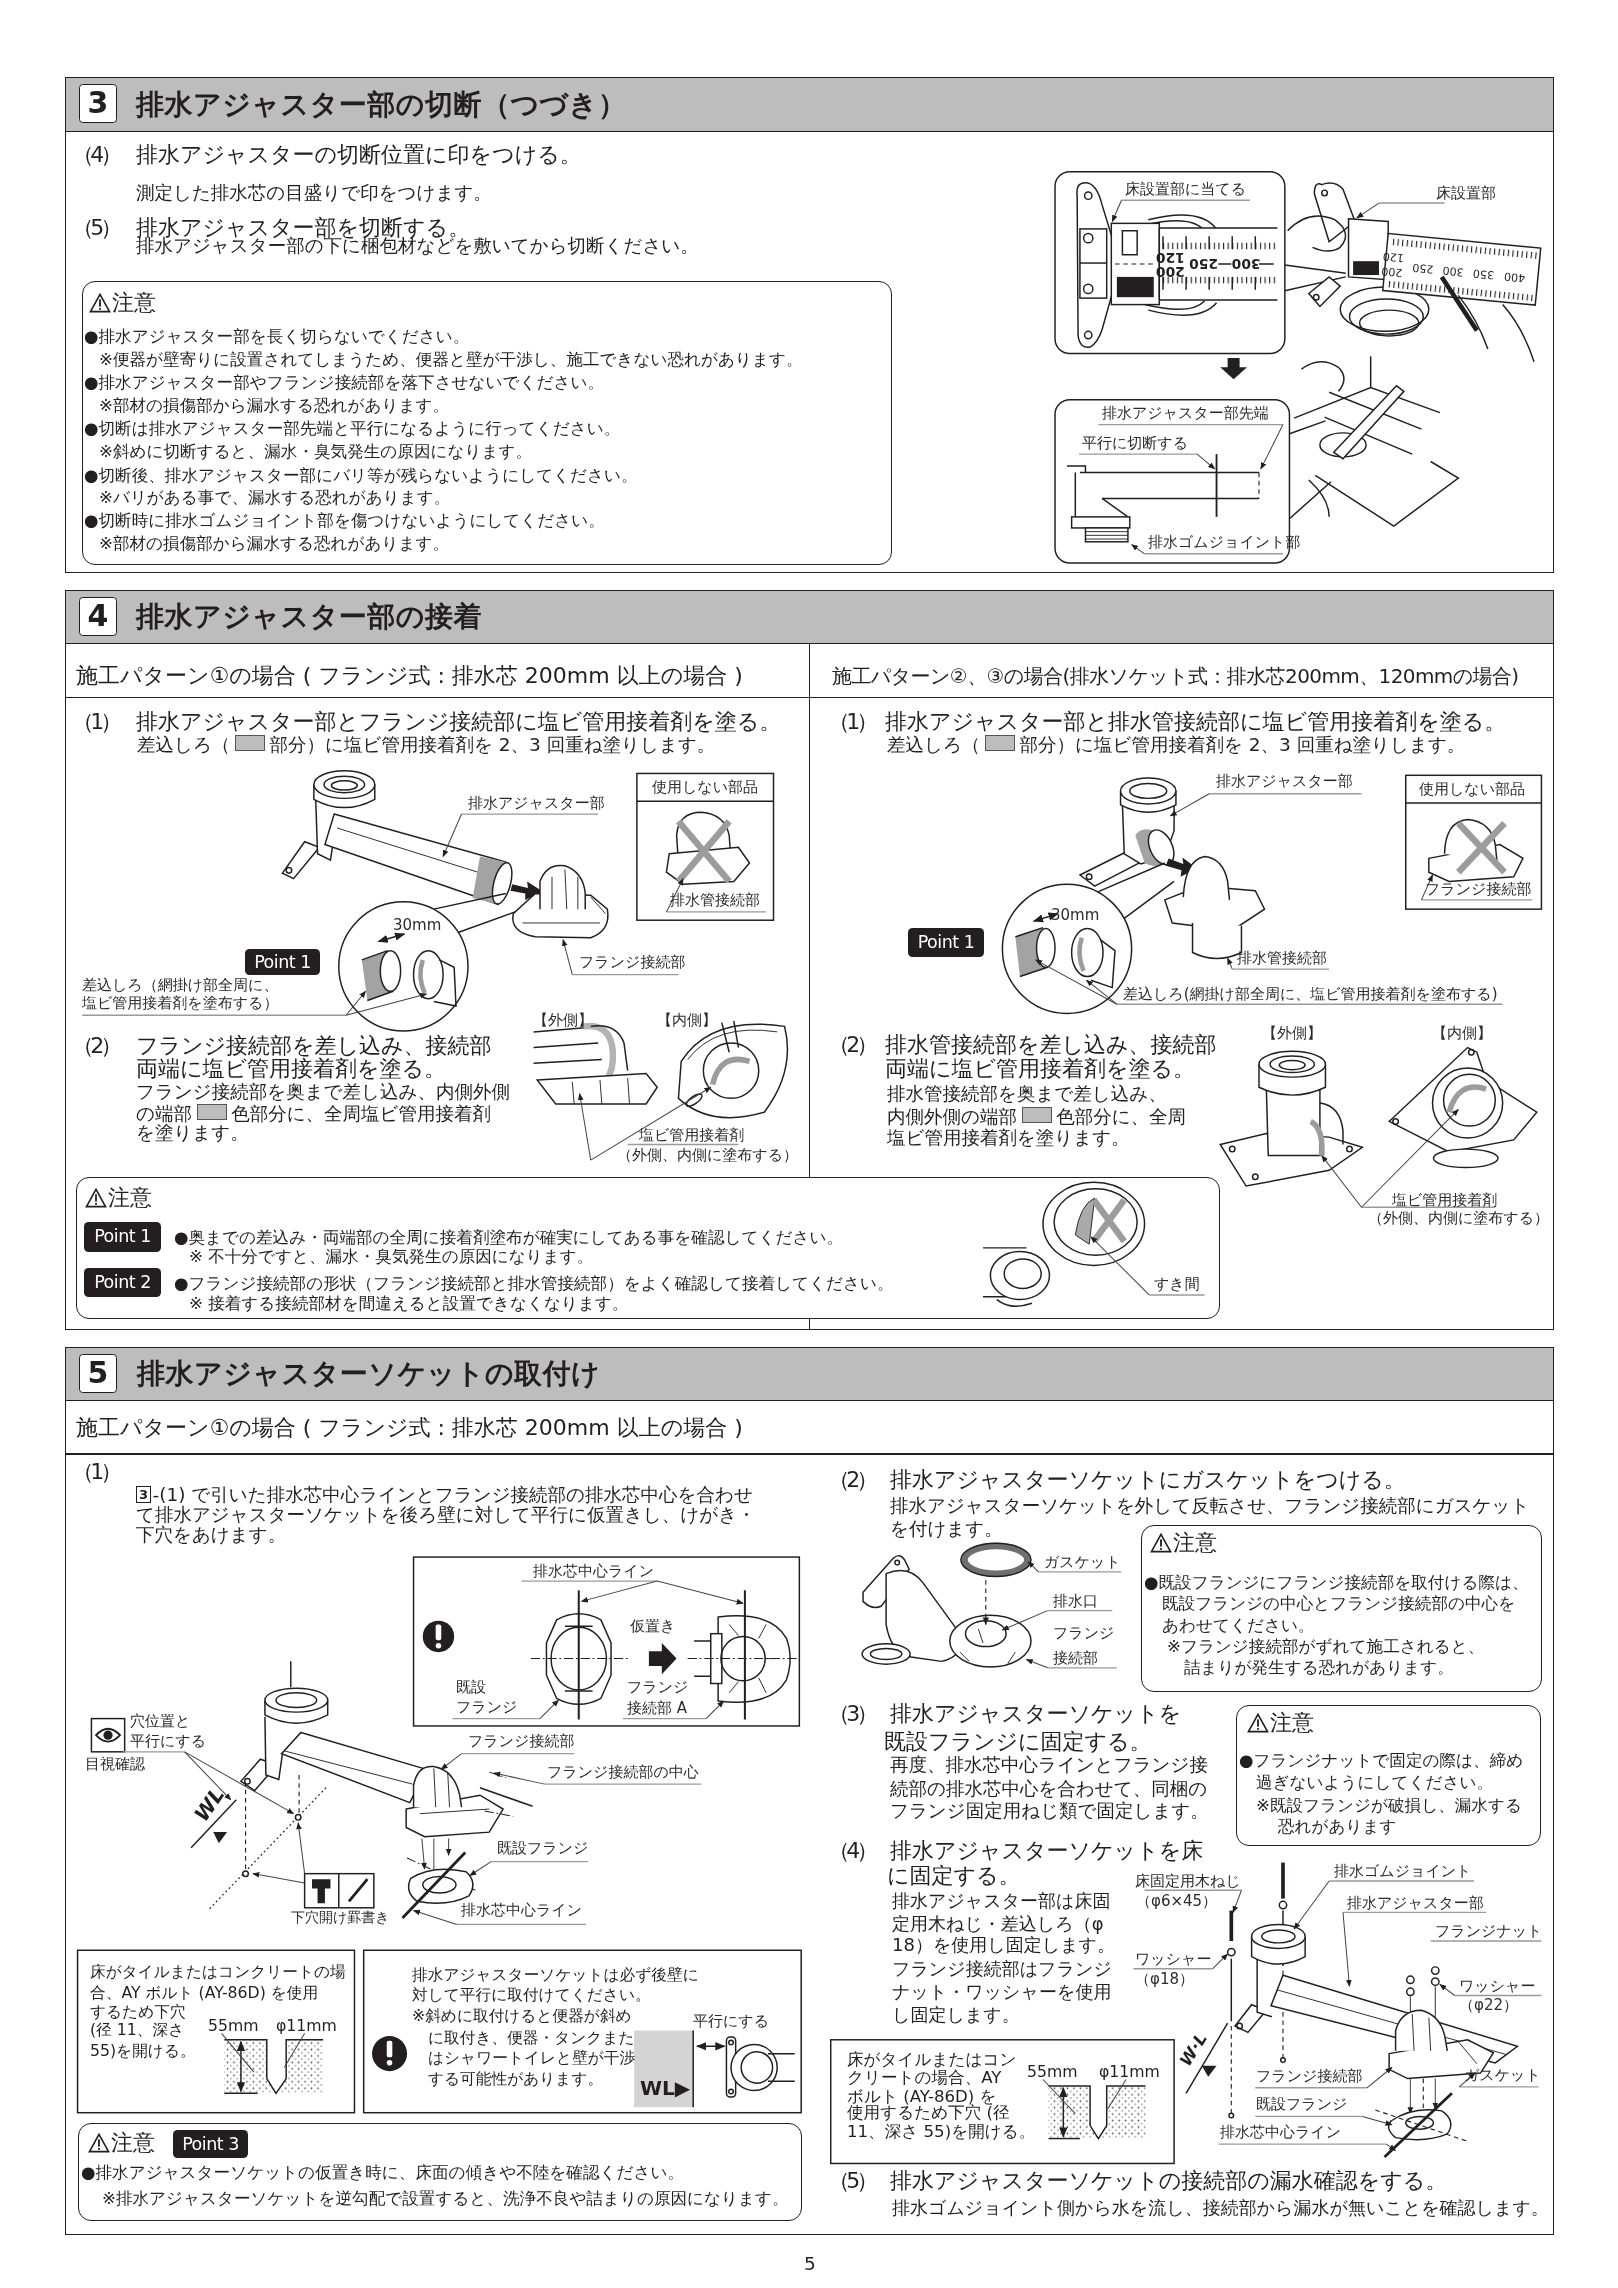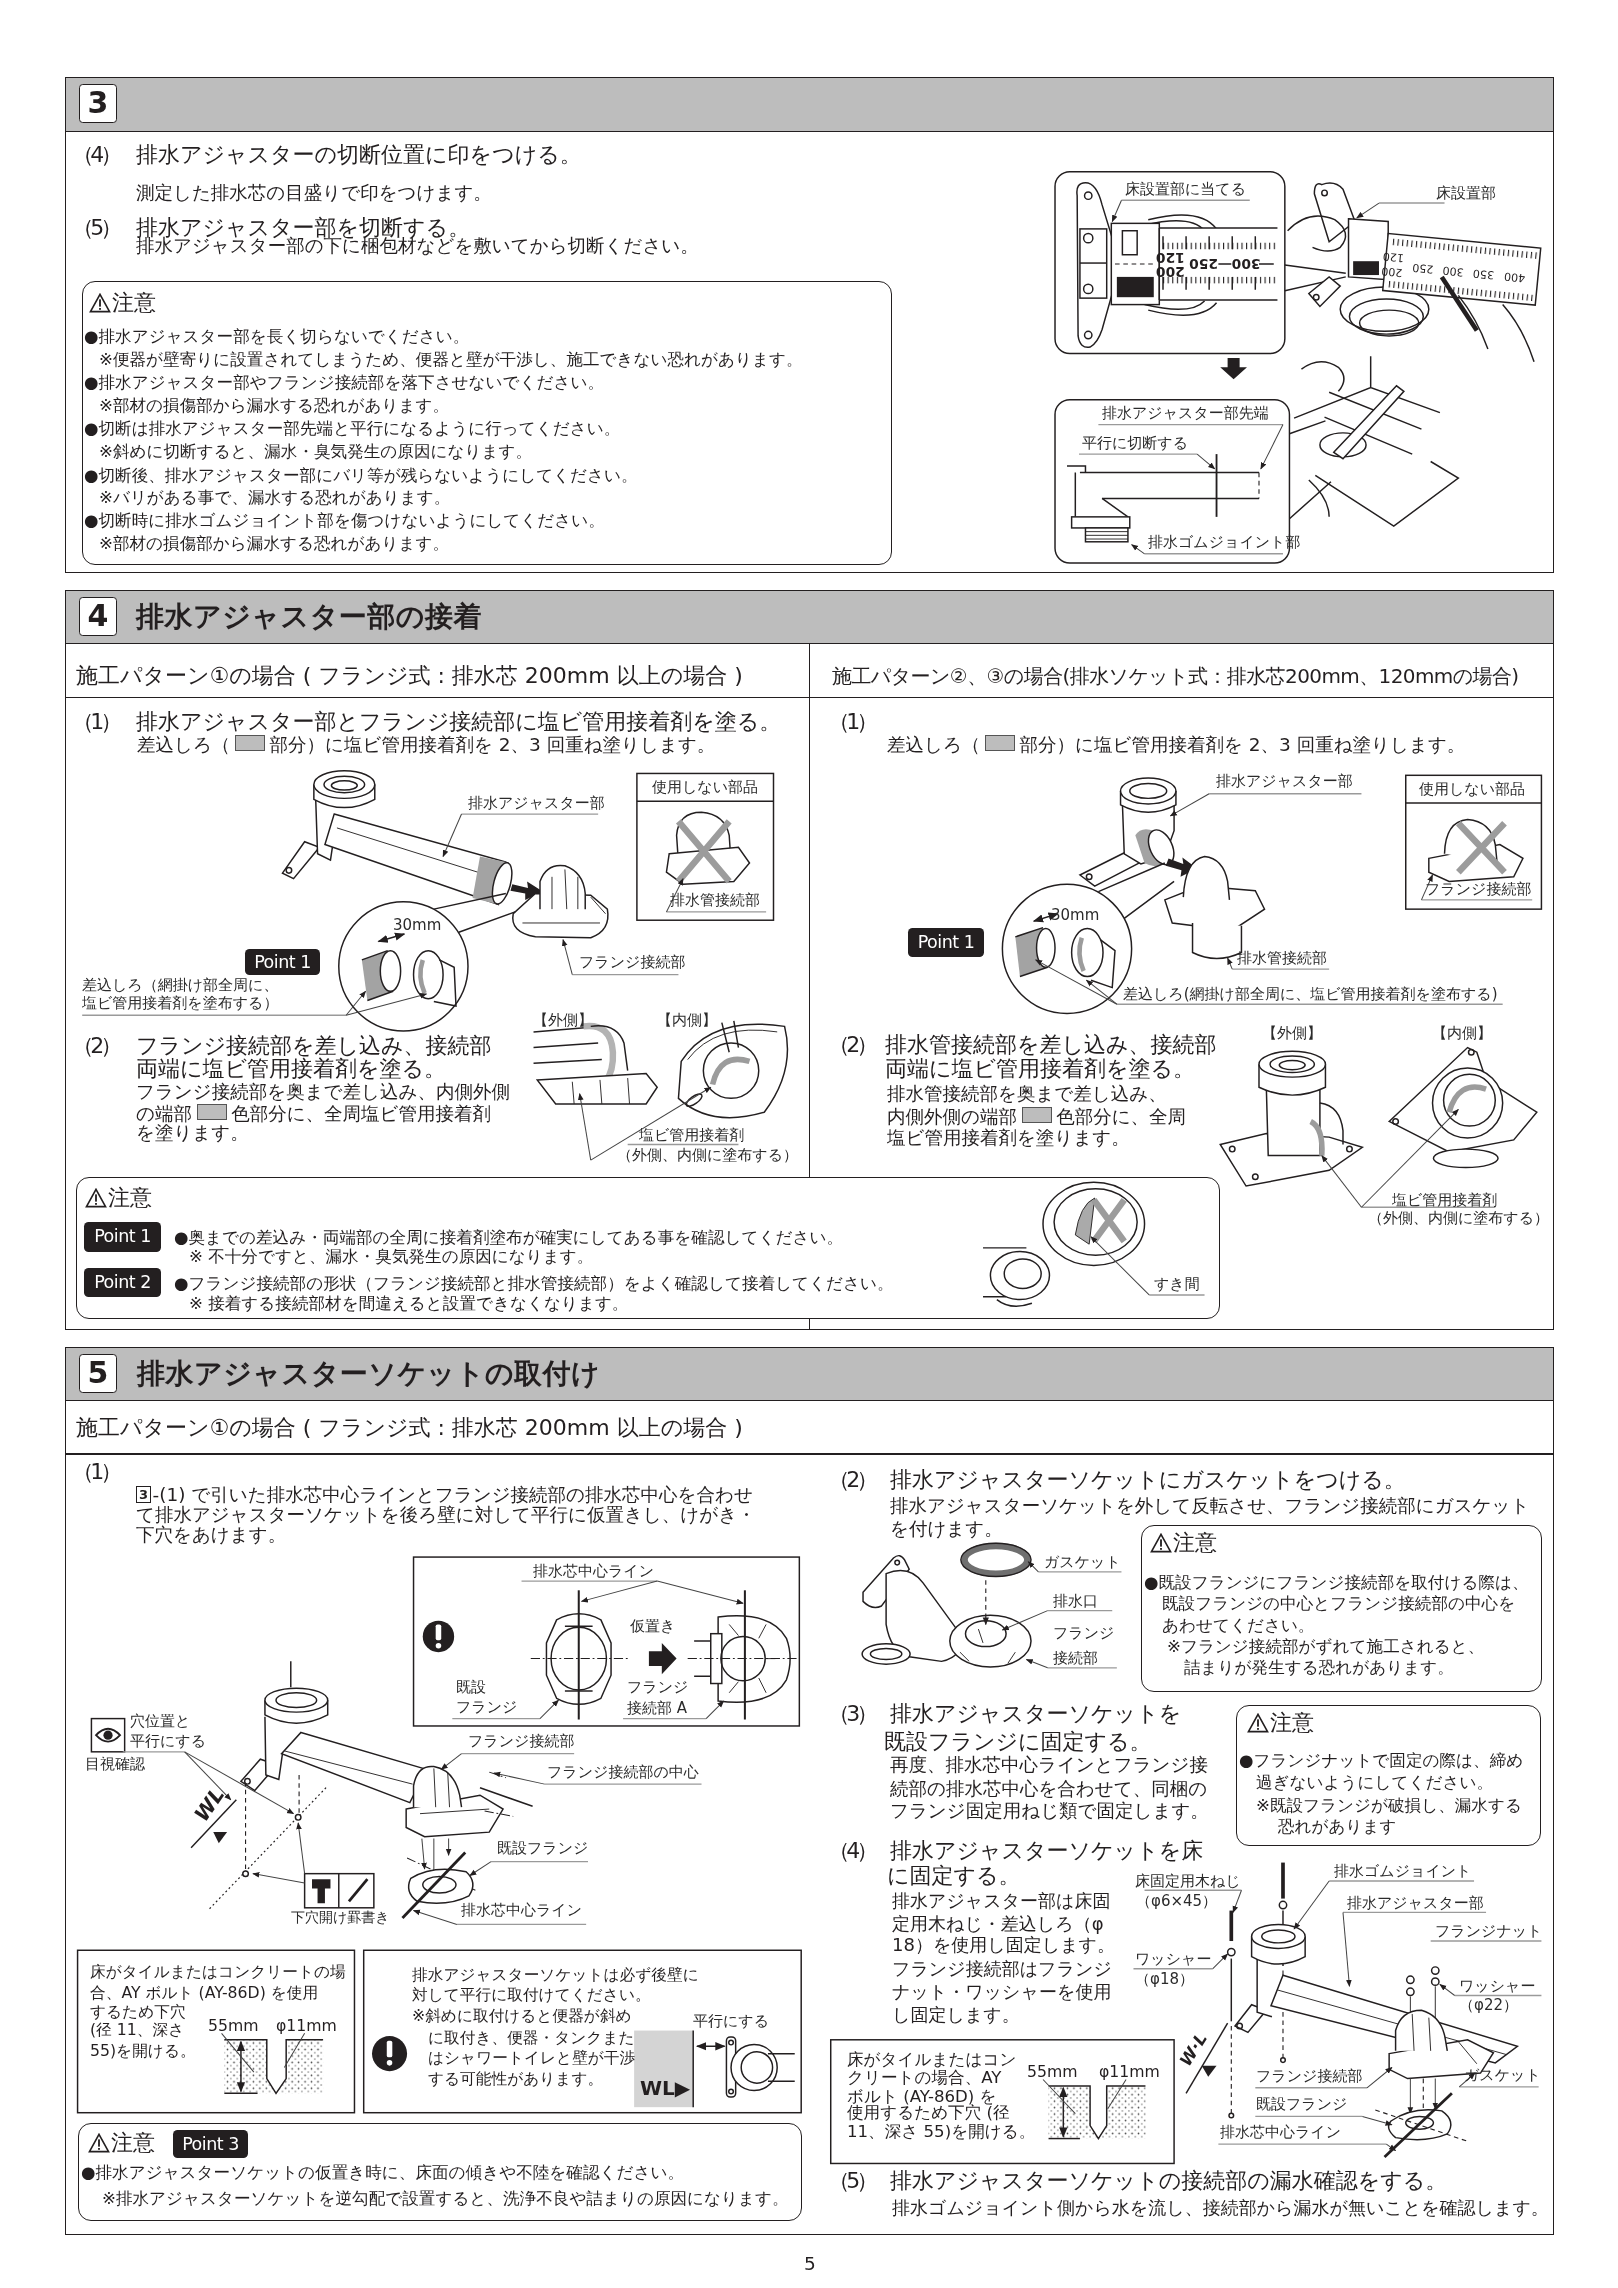--- a/index.html
+++ b/index.html
@@ -489,20 +489,21 @@
       <rect x="900" y="2210" width="372" height="134" class="lw"></rect>
       <path d="M1136 2260 H1181 V2303 L1190 2317 L1199 2303 V2260 H1241 V2317 H1136 Z" fill="url(#dots)"></path>
       <path d="M1136 2260 H1181 V2303 L1190 2317 L1199 2303 V2260 H1241" class="ln"></path>
       <path d="M1136 2317 H1170" class="ln"></path>
       <path d="M1152 2262 V2315" class="ln" marker-start="url(#ahs)" marker-end="url(#ah)"></path>
       <path d="M1130 2253 L1165 2290 M1220 2253 L1200 2285" class="leadn"></path>
     </g>
   </svg>
 
   <div class="numbox" style="left:79px;top:84px;">3</div>
+  <div class="t f30b" style="left:136px;top:88px;">排水アジャスター部の切断（つづき）</div>
 
   <div class="t f24 num" style="left:72px;top:142px;">（4）</div>
   <div class="t f24" style="left:136px;top:142px;">排水アジャスターの切断位置に印をつける。</div>
   <div class="t f20" style="left:136px;top:182px;">測定した排水芯の目盛りで印をつけます。</div>
   <div class="t f24 num" style="left:72px;top:215px;">（5）</div>
   <div class="t f24" style="left:136px;top:215px;">排水アジャスター部を切断する。</div>
   <div class="t f20" style="left:136px;top:235px;">排水アジャスター部の下に梱包材などを敷いてから切断ください。</div>
 
   <div class="t f24" style="left:89px;top:290px;">
     <svg class="warn" width="22" height="20" viewBox="0 0 24 22">
@@ -554,20 +555,21 @@
   <div class="t f20" style="left:136px;top:1103px;">
     <span>の端部</span><span class="swatch"></span><span>色部分に、全周塩ビ管用接着剤</span>
   </div>
   <div class="t f20" style="left:136px;top:1122px;">を塗ります。</div>
   <div class="t f16" style="left:533px;top:1011px;">【外側】</div>
   <div class="t f16" style="left:657px;top:1011px;">【内側】</div>
   <div class="t f16" style="left:639px;top:1126px;">塩ビ管用接着剤</div>
   <div class="t f16" style="left:617px;top:1146px;">（外側、内側に塗布する）</div>
 
   <div class="t f24 num" style="left:828px;top:709px;">（1）</div>
+  <div class="t f24" style="left:885px;top:709px;">排水アジャスター部と排水管接続部に塩ビ管用接着剤を塗る。</div>
   <div class="t f20" style="left:887px;top:734px;">
     <span>差込しろ（</span><span class="swatch"></span><span>部分）に塩ビ管用接着剤を 2、3 回重ね塗りします。</span>
   </div>
   <div class="t f16" style="left:1216px;top:772px;">排水アジャスター部</div>
   <div class="t f16" style="left:1419px;top:780px;">使用しない部品</div>
   <div class="t f16" style="left:1425px;top:880px;">フランジ接続部</div>
   <div class="t f16" style="left:1051px;top:906px;">30mm</div>
   <div class="badge" style="left:908px;top:928px;width:76px;height:29px;line-height:29px;">Point 1</div>
   <div class="t f16" style="left:1237px;top:949px;">排水管接続部</div>
   <div class="t f16" style="left:1123px;top:985px;">差込しろ(網掛け部全周に、塩ビ管用接着剤を塗布する)</div>

